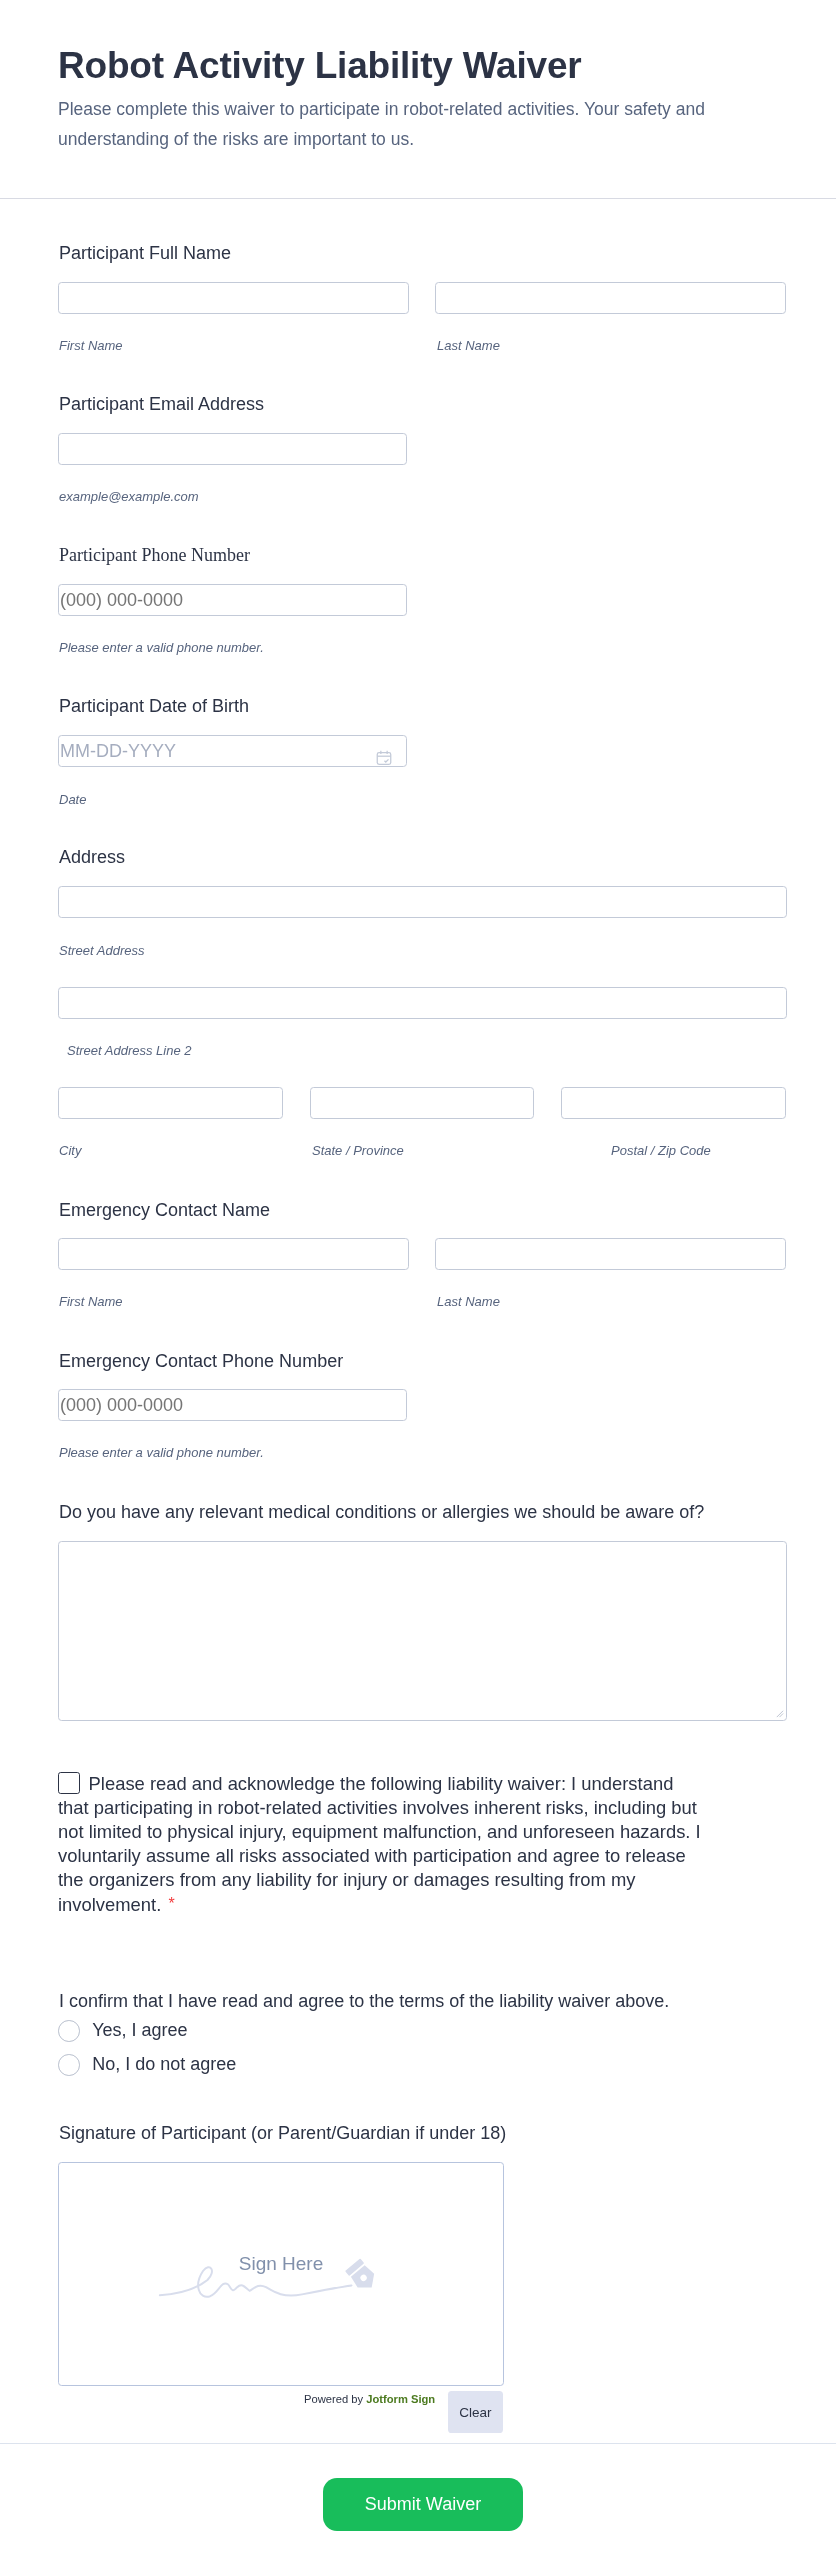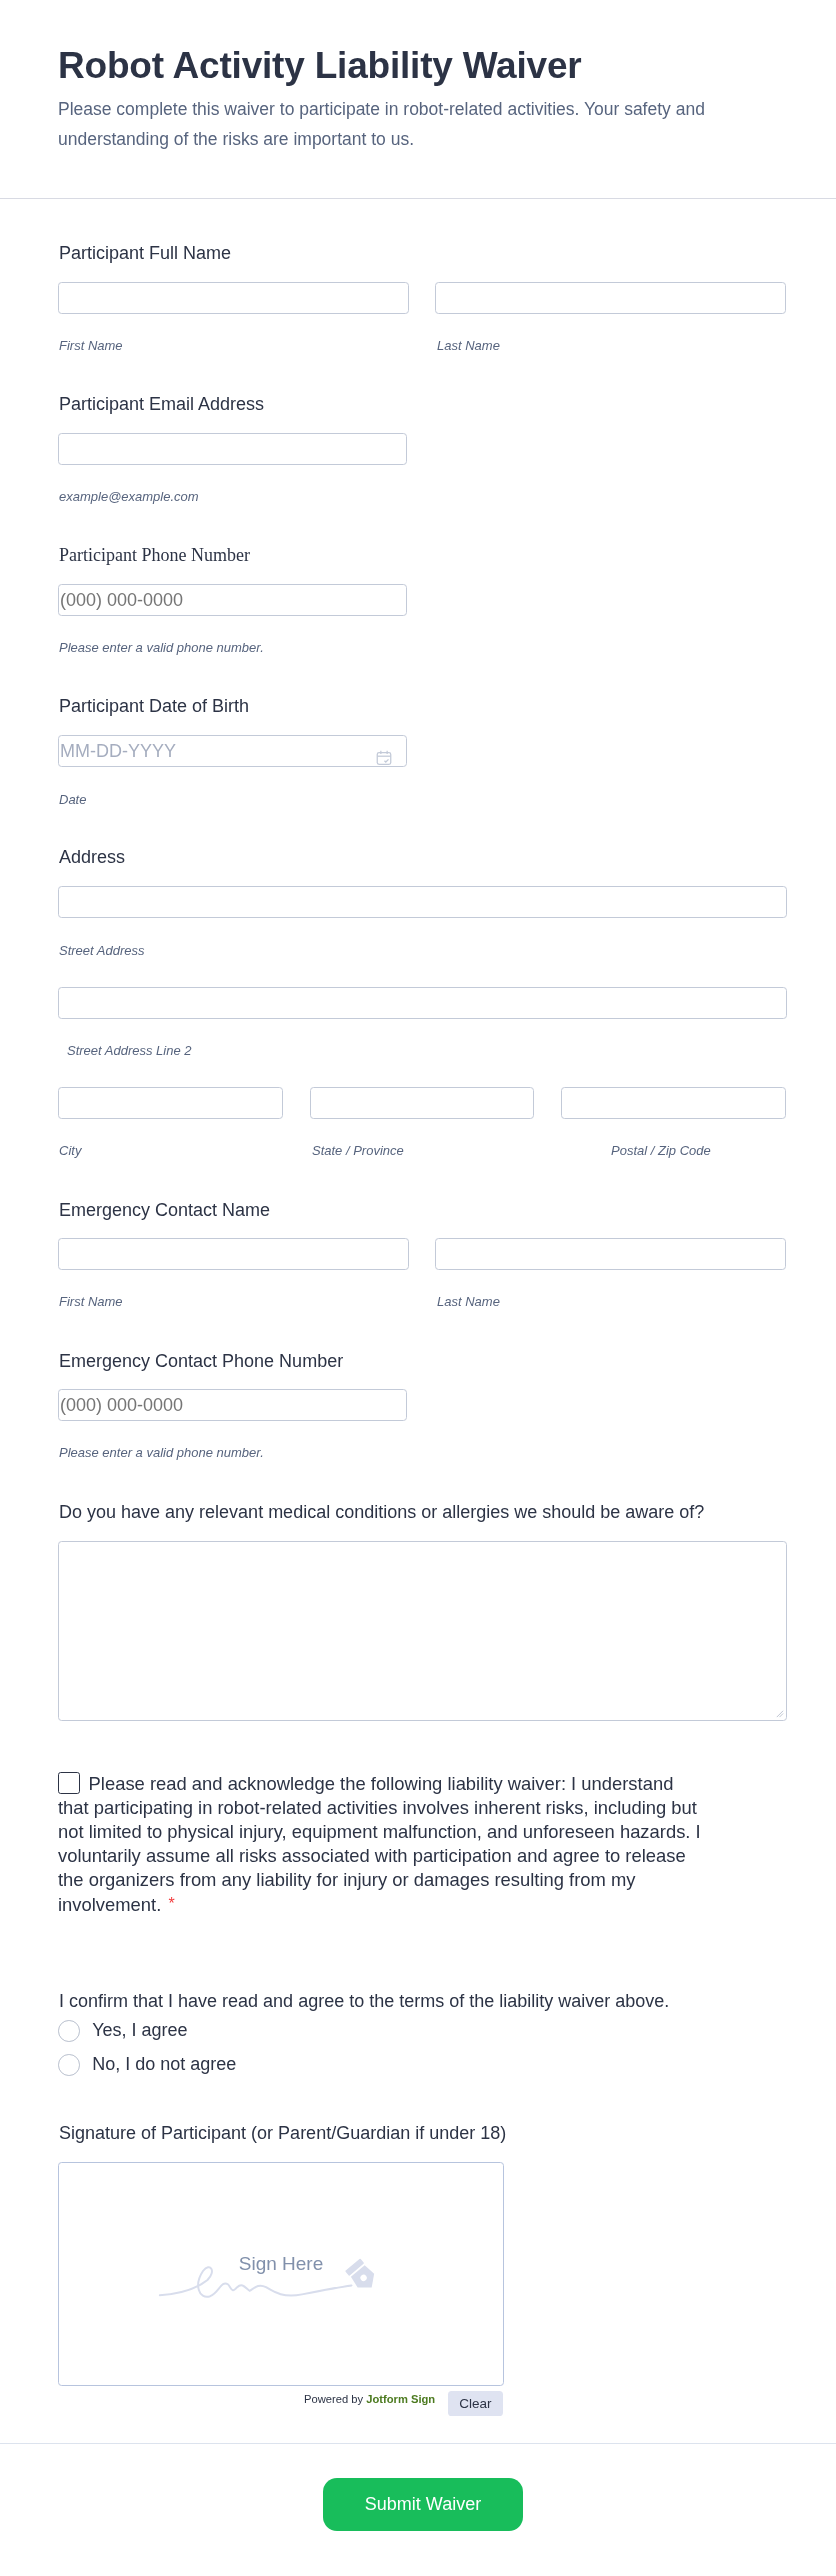--- a/index.html
+++ b/index.html
@@ -50,21 +50,21 @@
     .radio-row { position: absolute; left: 58px; display: flex; align-items: center; font-size: 18px; color: #2c3345; }
     .radio { width: 21.6px; height: 21.6px; border: 1.3px solid #b8bfcd; border-radius: 50%; margin-right: 12.6px; background: #fff; }
 
     
     .sig-pad { position: absolute; left: 58px; top: 2162px; width: 446px; height: 224px; border: 0.9px solid #b7c4de; border-radius: 3.6px; background: #fff; padding-left: 7px; }
     .sign-here { position: absolute; left: 0; width: 100%; top: 90px; text-align: center; font-size: 19px; color: #8190ab; }
     .sig-art { position: absolute; left: 90px; top: 81px; }
     .powered { position: absolute; left: 304px; top: 2393px; font-size: 11.2px; color: #2c3345; text-align: right; }
     .powered b { color: #4c7a1f; }
     .clear-btn {
-      position: absolute; left: 448px; top: 2391px; width: 55px; height: 25px;
+      position: absolute; left: 448px; top: 2391px; width: 55px; height: 42px;
       background: #dfe3f1; border-radius: 3.6px; border: none;
       font-size: 13.5px; color: #2c3345;
       font-family: "Liberation Sans", "DejaVu Sans", sans-serif;
     }
 
     
     .footer-divider { position: absolute; left: 0; top: 2443px; width: 836px; height: 0.9px; background: #dce3ee; }
     .submit-btn {
       position: absolute; left: 323px; top: 2478px; width: 200px; height: 53px;
       background: #18bd5b; color: #fff; border: none; border-radius: 14px;

